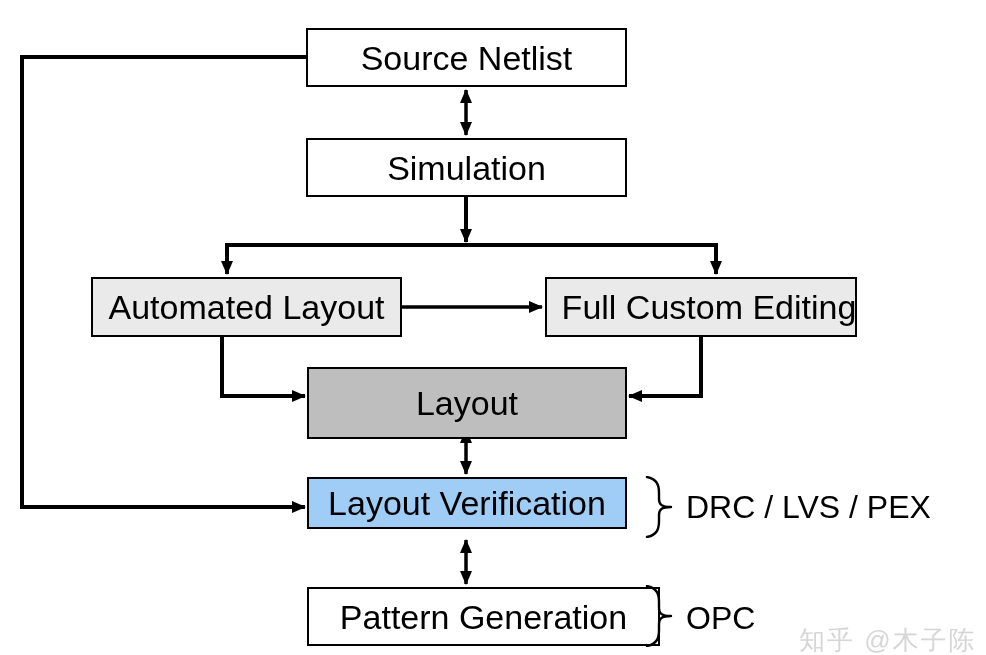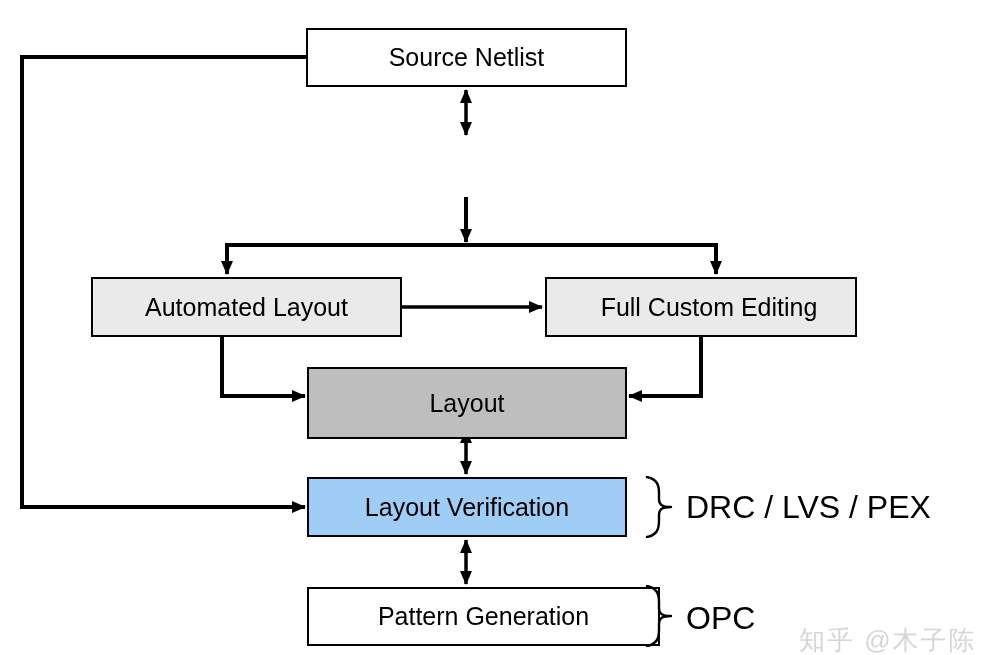--- a/index.html
+++ b/index.html
@@ -10,33 +10,33 @@
     font-family: "Liberation Sans", sans-serif;
     color: var(--text, #000);
   }
   #connectors { position: absolute; left: 0; top: 0; width: 986px; height: 655px; }
   .connector { stroke: var(--line, #000); fill: none; stroke-linejoin: miter; }
   #ah path { fill: var(--line, #000); }
 
   .box {
     position: absolute; border: 2px solid var(--line, #000);
     display: flex; align-items: center; justify-content: center;
-    font-size: 25px; line-height: 1; color: var(--text, #000);
+    font-size: 34px; line-height: 1; color: var(--text, #000);
     background: var(--box-default-fill, #fff); white-space: nowrap;
   }
   .box.tool { background: var(--box-tool-fill, #eaeaea); }
   .box.gray { background: var(--box-layout-fill, #bebebe); }
   .box.blue { background: var(--box-verification-fill, #a0cdf5); }
 
   #b-source { left: 306px; top: 28px;  width: 321px; height: 59px; }
   #b-sim    { left: 306px; top: 138px; width: 321px; height: 59px; }
   #b-auto   { left: 66px;  top: 277px; width: 311px; height: 60px; margin-left: 25px; }
   #b-fce    { left: 545px; top: 277px; width: 312px; height: 60px; padding-left: 16px; }
   #b-layout { left: 307px; top: 367px; width: 320px; height: 72px; }
-  #b-lv     { left: 307px; top: 477px; width: 320px; height: 60px; }
+  #b-lv     { left: 307px; top: 477px; width: 320px; height: 52px; }
   #b-pg     { left: 307px; top: 587px; width: 353px; height: 59px; }
 
   .brace { position: absolute; width: 30px; height: 62px; }
   .brace path {
     stroke: var(--line, #000); stroke-width: 2.4; fill: none;
     stroke-linecap: round; stroke-linejoin: round;
   }
   #brace-drc { left: 643px; top: 476px; }
   #brace-opc { left: 643px; top: 585px; }
 
@@ -80,20 +80,21 @@
 
     <polyline class="connector" points="701,337 701,396 629,396" stroke-width="4" marker-end="url(#ah)"></polyline>
 
     <line class="connector" x1="466" y1="430" x2="466" y2="474" stroke-width="3.5" marker-start="url(#ah)" marker-end="url(#ah)"></line>
 
     <line class="connector" x1="466" y1="540" x2="466" y2="584" stroke-width="3.5" marker-start="url(#ah)" marker-end="url(#ah)"></line>
   </svg>
 
   <div class="box" id="b-source">Source Netlist</div>
 
+  <div class="box" id="b-sim">Simulation</div>
 
   <div class="box tool" id="b-auto">Automated Layout</div>
 
   <div class="box tool" id="b-fce">Full Custom Editing</div>
 
   <div class="box gray" id="b-layout">Layout</div>
 
   <div class="box blue" id="b-lv">Layout Verification</div>
 
   <div class="box" id="b-pg">Pattern Generation</div>

